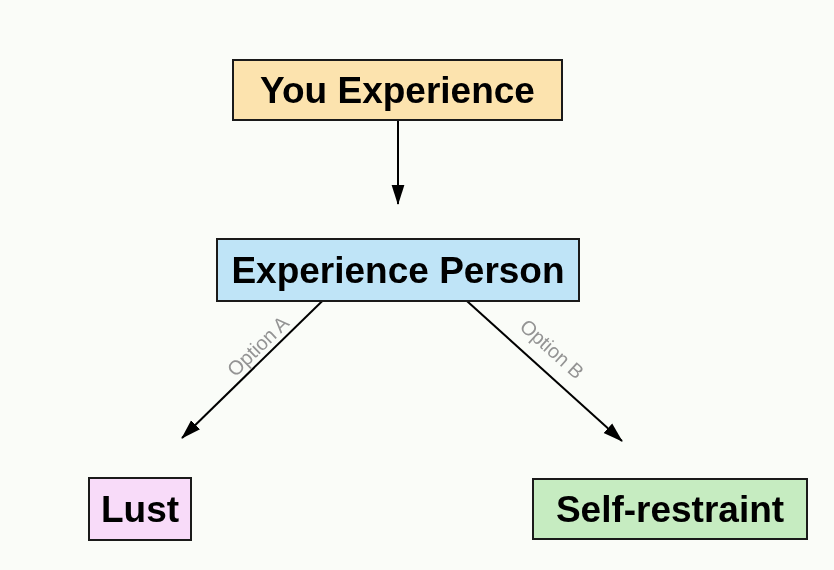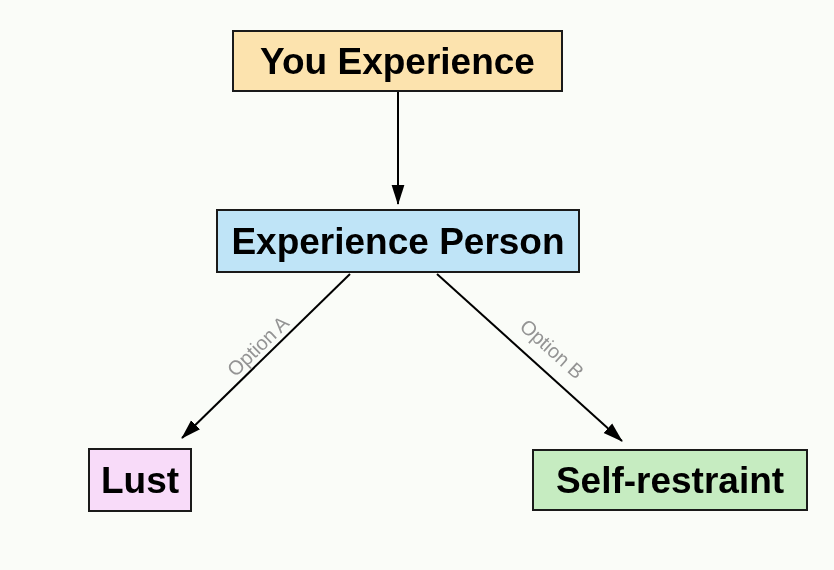--- a/index.html
+++ b/index.html
@@ -28,20 +28,21 @@
     box-sizing: border-box;
     border: 2px solid #1A1A1A;
     display: flex;
     align-items: center;
     justify-content: center;
     font-weight: bold;
     font-size: 37px;
     line-height: 1;
     color: #000000;
     white-space: nowrap;
+    margin-top: 29px;
   }
   .node-you-experience   { left: 232px; top: 30px;  width: 331px; height: 62px; }
   .node-attractive-person{ left: 216px; top: 209px; width: 364px; height: 64px; }
   .node-lust             { left: 88px;  top: 448px; width: 104px; height: 64px; }
   .node-self-restraint   { left: 532px; top: 449px; width: 276px; height: 62px; }
   .edge-label {
     position: absolute;
     color: #949494;
     font-size: 20px;
     line-height: 1;

